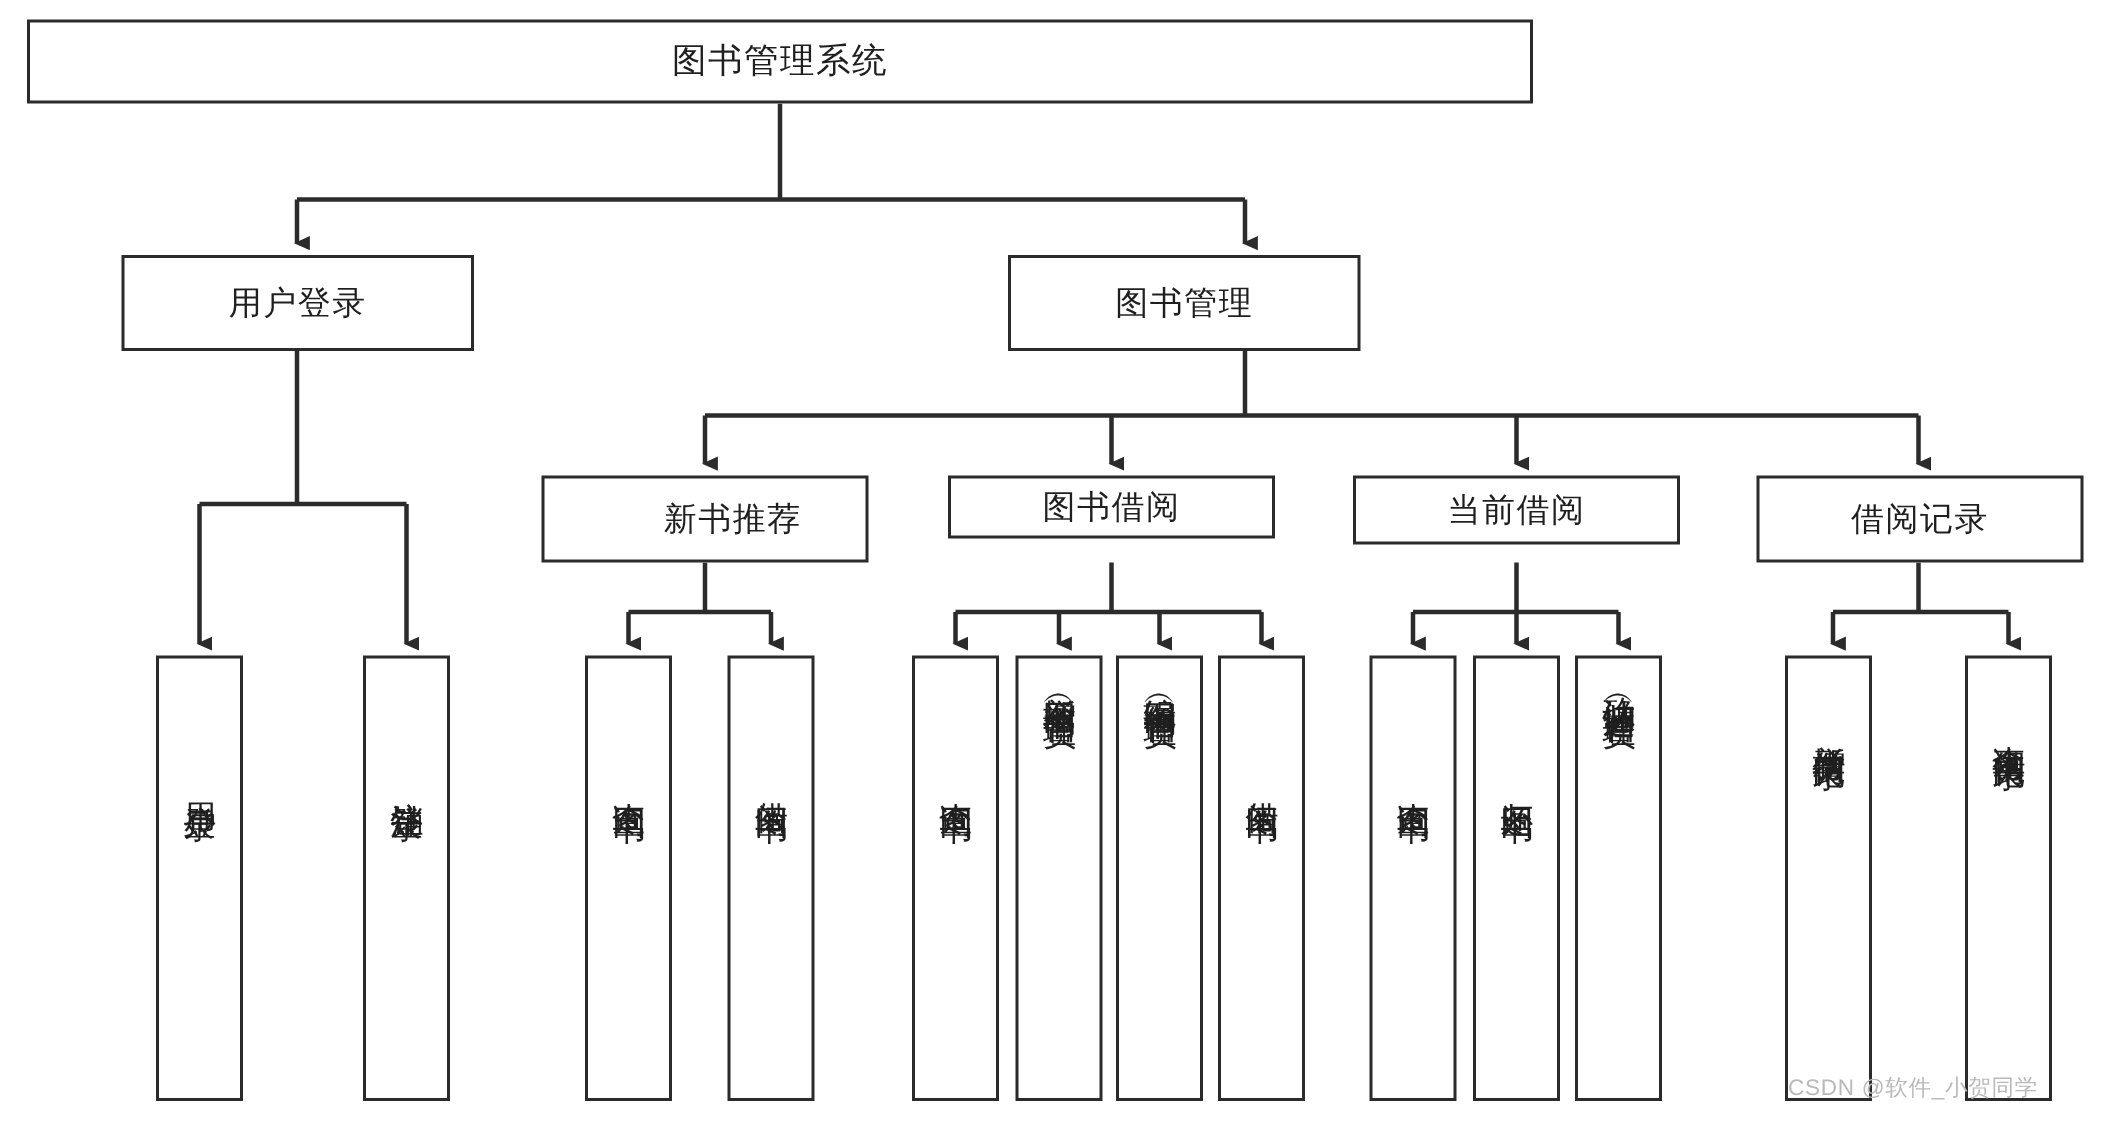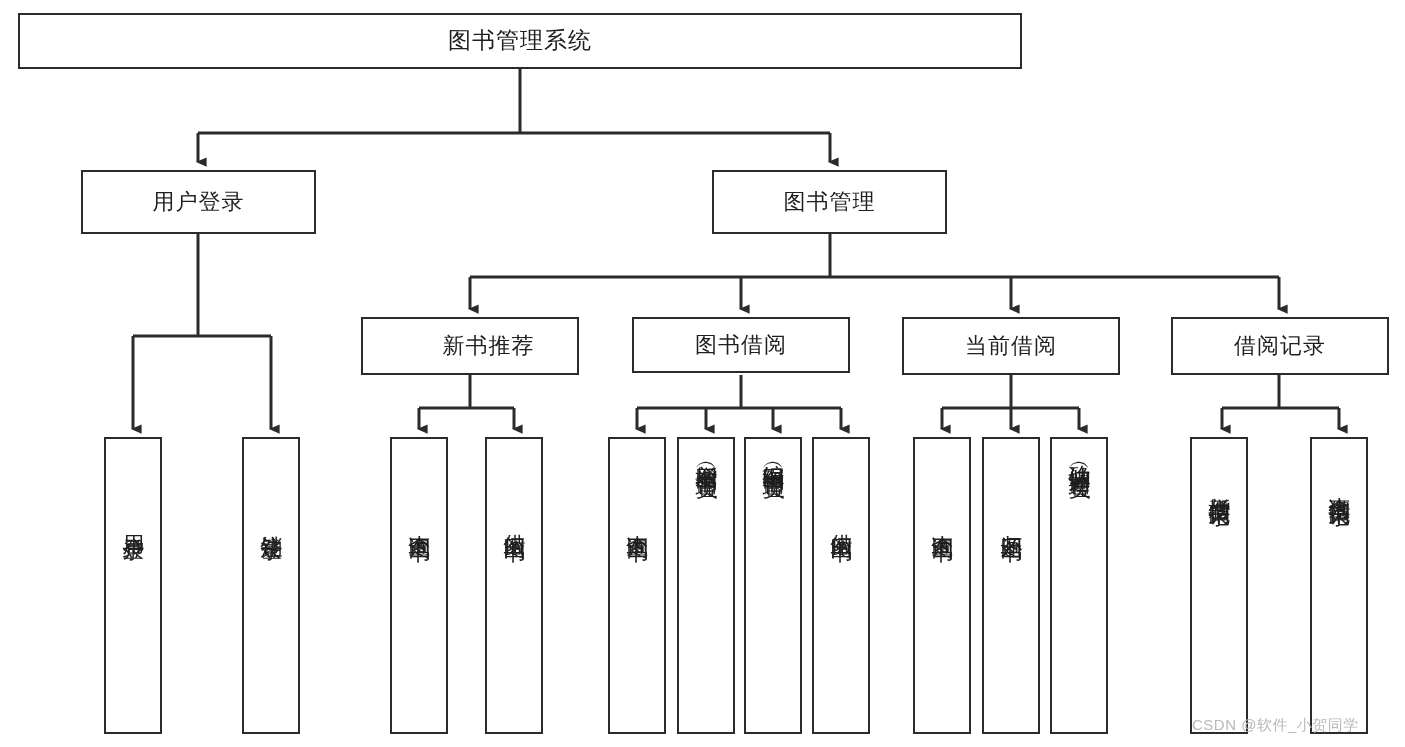--- a/index.html
+++ b/index.html
@@ -121,31 +121,31 @@
     </g>
   </svg>
 
   <div class="node node-h node-root" style="left:18px; top:13px; width:1004px; height:56px;">
     <span>图书管理系统</span>
   </div>
 
   <div class="node node-h" style="left:81px; top:170px; width:235px; height:64px;">
     <span>用户登录</span>
   </div>
-  <div class="node node-h" style="left:712px; top:170px; width:235px; height:64px;">
+  <div class="node node-h" style="left:672px; top:170px; width:235px; height:64px;">
     <span>图书管理</span>
   </div>
 
   <div class="node node-h" style="left:361px; top:317px; width:218px; height:58px;padding-left:37px;">
     <span>新书推荐</span>
   </div>
-  <div class="node node-h" style="left:632px; top:317px; width:218px; height:56px;">
+  <div class="node node-h" style="left:632px; top:317px; width:218px; height:42px;">
     <span>图书借阅</span>
   </div>
-  <div class="node node-h" style="left:902px; top:317px; width:218px; height:58px;">
+  <div class="node node-h" style="left:902px; top:317px; width:218px; height:46px;">
     <span>当前借阅</span>
   </div>
   <div class="node node-h" style="left:1171px; top:317px; width:218px; height:58px;">
     <span>借阅记录</span>
   </div>
 
   <div class="node node-v" style="left:104px; top:437px; width:58px; height:297px; padding-top:78px;">
     <span class="vtext">用户登录</span>
   </div>
   <div class="node node-v" style="left:242px; top:437px; width:58px; height:297px; padding-top:78px;">

